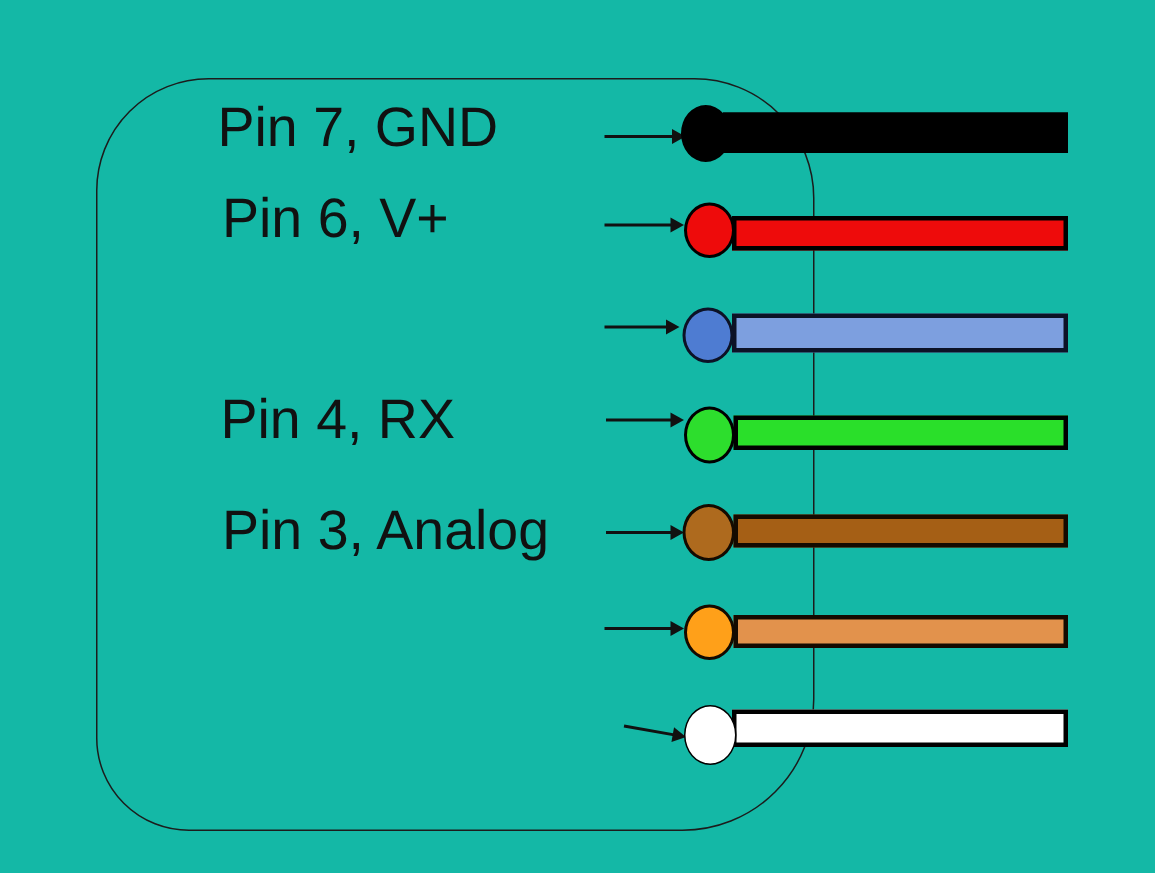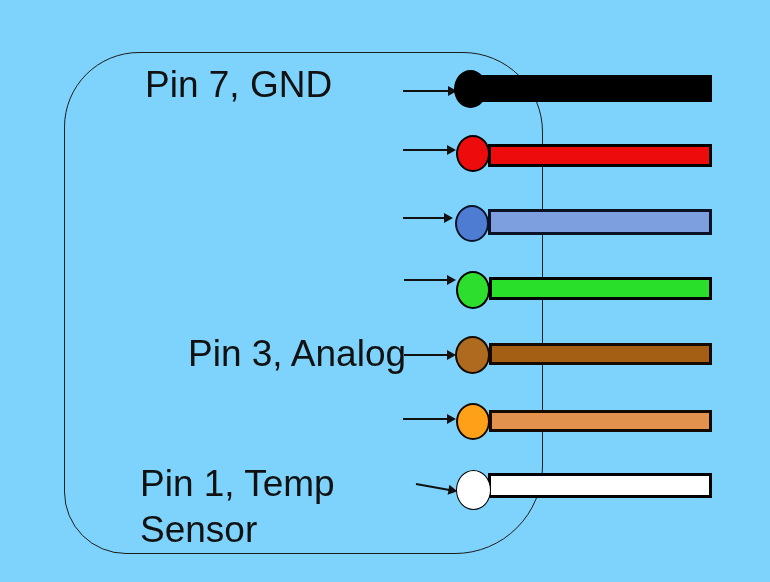--- a/index.html
+++ b/index.html
@@ -4,21 +4,21 @@
 <style>
   html, body {
     margin: 0;
     padding: 0;
     background: #ffffff;
   }
   #canvas {
     position: relative;
     width: 770px;
     height: 582px;
-    background: #7dd3fc;
+    background: #14b8a6;
     overflow: hidden;
     font-family: "Liberation Sans", sans-serif;
   }
   
   .connector-outline {
     position: absolute;
     left: 64px;
     top: 52px;
     width: 479px;
     height: 502px;
@@ -33,21 +33,21 @@
     font-size: 37px;
     line-height: 46px;
     color: #111111;
     white-space: pre-line;
     z-index: 2;
   }
   .lbl-7 { left: 145px; top: 62px; }
   .lbl-6 { left: 148px; top: 123px; }
   .lbl-5 { left: 151px; top: 189px; }
   .lbl-4 { left: 147px; top: 257px; }
-  .lbl-3 { left: 148px; top: 331px; margin-left: 40px; }
+  .lbl-3 { left: 148px; top: 331px; }
   .lbl-2 { left: 143px; top: 394px; }
   .lbl-1 { left: 140px; top: 461px; }
 
   .arrow {
     position: absolute;
     height: 2px;
     background: #111111;
     z-index: 2;
     transform-origin: left center;
   }
@@ -106,40 +106,40 @@
 
 <div id="canvas">
 
   <div class="connector-outline"></div>
 
   <div class="pin-label lbl-7">Pin 7, GND</div>
   <div class="arrow arr-7"></div>
   <div class="pin-circle cir-7" style="background: rgb(0, 0, 0); border-color: rgb(0, 0, 0);"></div>
   <div class="pin-wire wire-7" style="background: rgb(0, 0, 0); border-color: rgb(0, 0, 0);"></div>
 
+  <div class="pin-label lbl-6">Pin 6, V+</div>
   <div class="arrow arr-6"></div>
   <div class="pin-circle cir-6" style="background: rgb(238, 11, 11); border-color: rgb(0, 0, 0);"></div>
   <div class="pin-wire wire-6" style="background: rgb(238, 11, 11); border-color: rgb(0, 0, 0);"></div>
 
   <div class="arrow arr-5"></div>
   <div class="pin-circle cir-5" style="background: rgb(78, 124, 210); border-color: rgb(12, 18, 38);"></div>
   <div class="pin-wire wire-5" style="background: rgb(125, 159, 223); border-color: rgb(12, 18, 38);"></div>
 
+  <div class="pin-label lbl-4">Pin 4, RX</div>
   <div class="arrow arr-4"></div>
   <div class="pin-circle cir-4" style="background: rgb(45, 222, 45); border-color: rgb(0, 0, 0);"></div>
   <div class="pin-wire wire-4" style="background: rgb(42, 223, 42); border-color: rgb(0, 0, 0);"></div>
 
   <div class="pin-label lbl-3">Pin 3, Analog</div>
   <div class="arrow arr-3"></div>
   <div class="pin-circle cir-3" style="background: rgb(174, 106, 30); border-color: rgb(20, 10, 0);"></div>
   <div class="pin-wire wire-3" style="background: rgb(165, 95, 21); border-color: rgb(20, 10, 0);"></div>
 
   <div class="arrow arr-2"></div>
   <div class="pin-circle cir-2" style="background: rgb(255, 160, 25); border-color: rgb(20, 10, 0);"></div>
   <div class="pin-wire wire-2" style="background: rgb(226, 146, 76); border-color: rgb(20, 10, 0);"></div>
 
-  <div class="pin-label lbl-1">Pin 1, Temp
-Sensor</div>
   <div class="arrow arr-1"></div>
   <div class="pin-circle cir-1" style="background: rgb(255, 255, 255); border-color: rgb(0, 0, 0);"></div>
   <div class="pin-wire wire-1" style="background: rgb(255, 255, 255); border-color: rgb(0, 0, 0);"></div>
 
 </div>
 
 </body></html>

